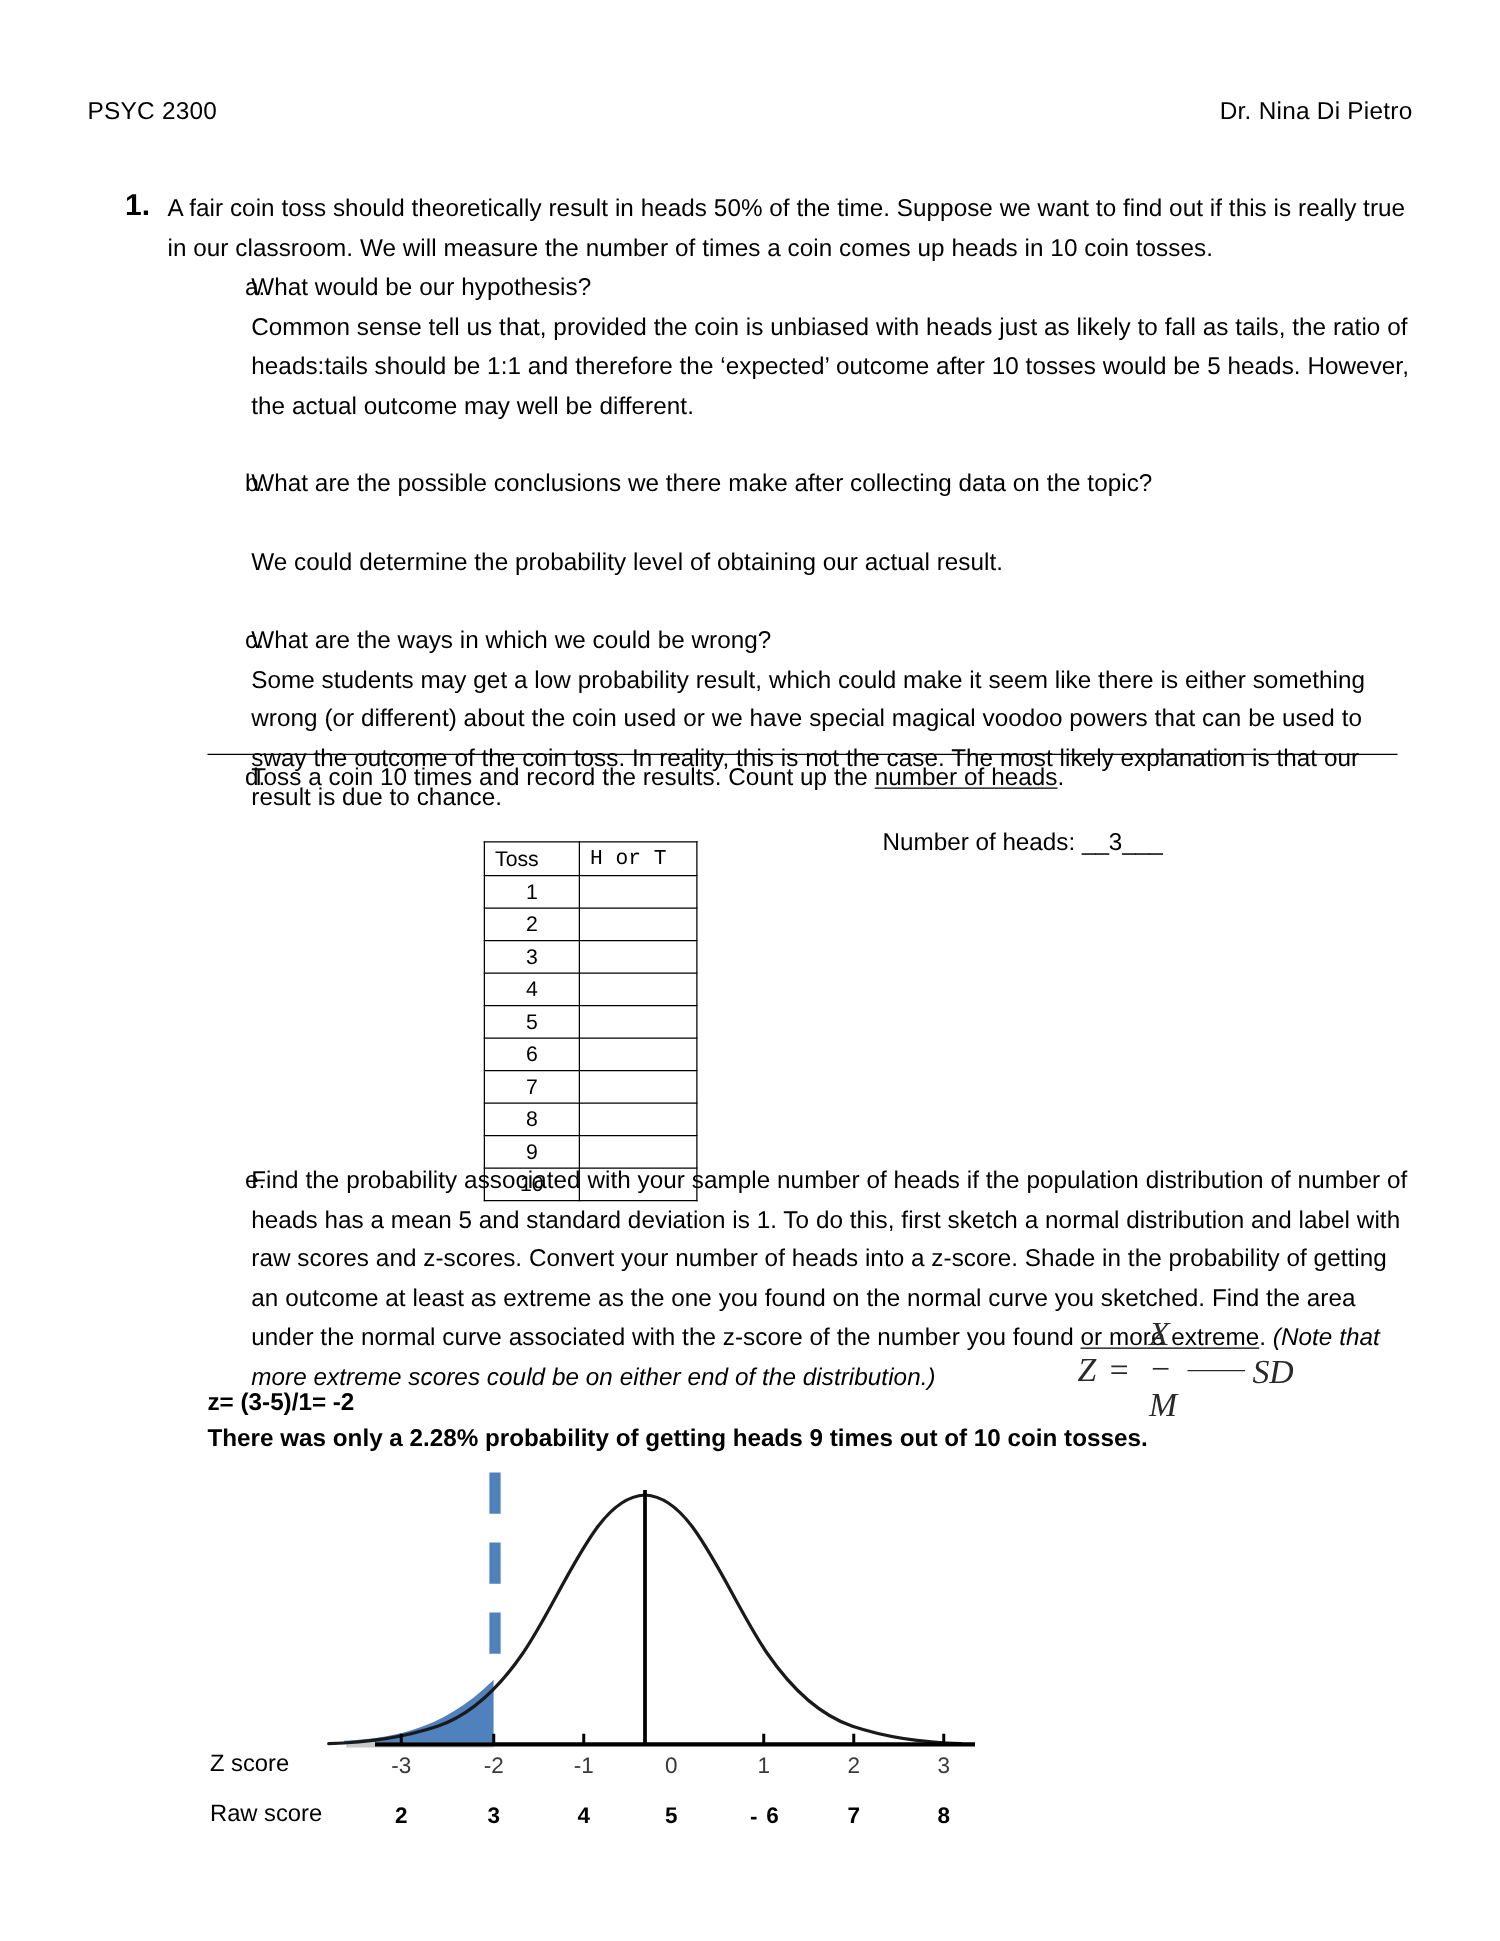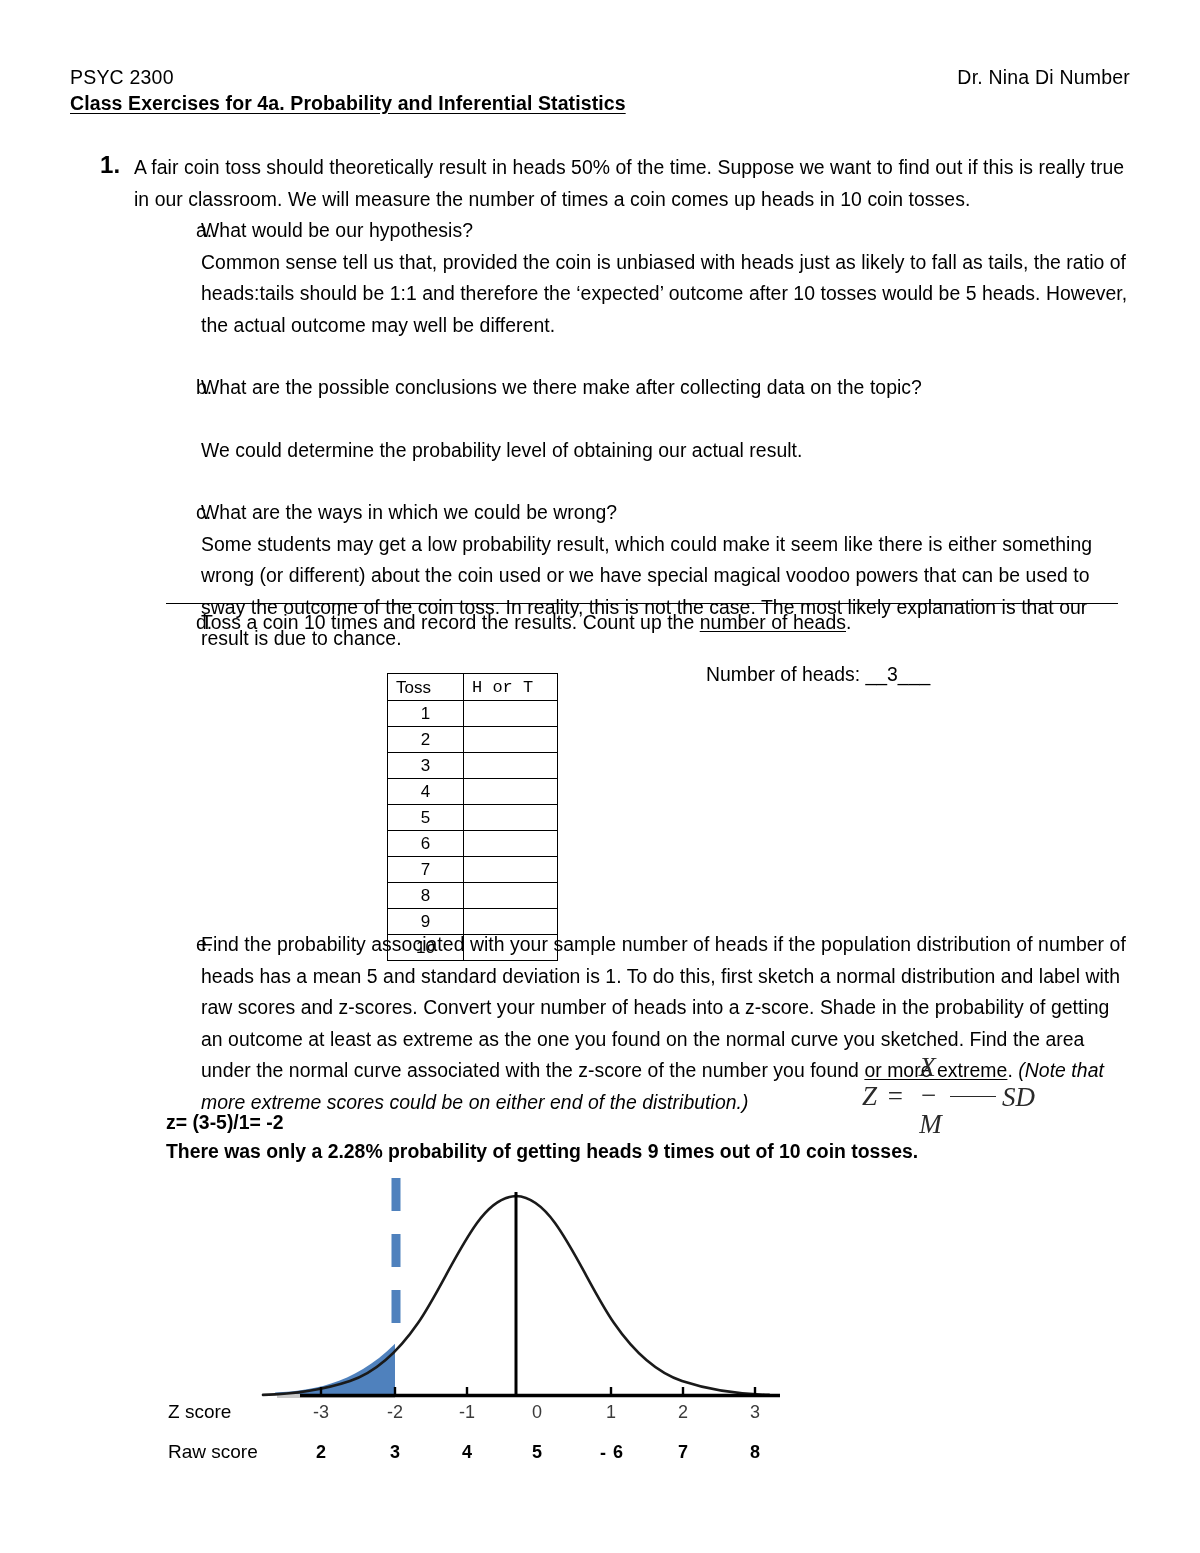--- a/index.html
+++ b/index.html
@@ -18,21 +18,21 @@
     height: 1553px;
     background: #ffffff;
     overflow: hidden;
     box-sizing: border-box;
   }
 
   
   .header {
     position: absolute;
     left: 70px;
-    top: 64px;
+    top: 76px;
     width: 1060px;
   }
   .header-row {
     display: flex;
     justify-content: space-between;
     align-items: baseline;
     font-size: 19.5px;
     line-height: 26px;
     letter-spacing: 0.2px;
   }
@@ -208,23 +208,22 @@
   }
 </style>
 </head>
 <body>
 
 <div class="page">
 
   <div class="header">
     <div class="header-row">
       <span>PSYC 2300</span>
-      <span>Dr. Nina Di Number</span>
-    </div>
-    <div class="header-title">Class Exercises for 4a. Probability and Inferential Statistics</div>
+      <span>Dr. Nina Di Pietro</span>
+    </div>
   </div>
 
   <div class="body-wrap">
 
     <div class="item1">
       <span class="item1-num">1.</span>
       <span class="sub-body">A fair coin toss should theoretically result in heads 50% of the time. Suppose we want to find out if this is really true in our classroom. We will measure the number of times a coin comes up heads in 10 coin tosses.</span>
 
       <div class="sub">
         <span class="sub-marker">a.</span>

